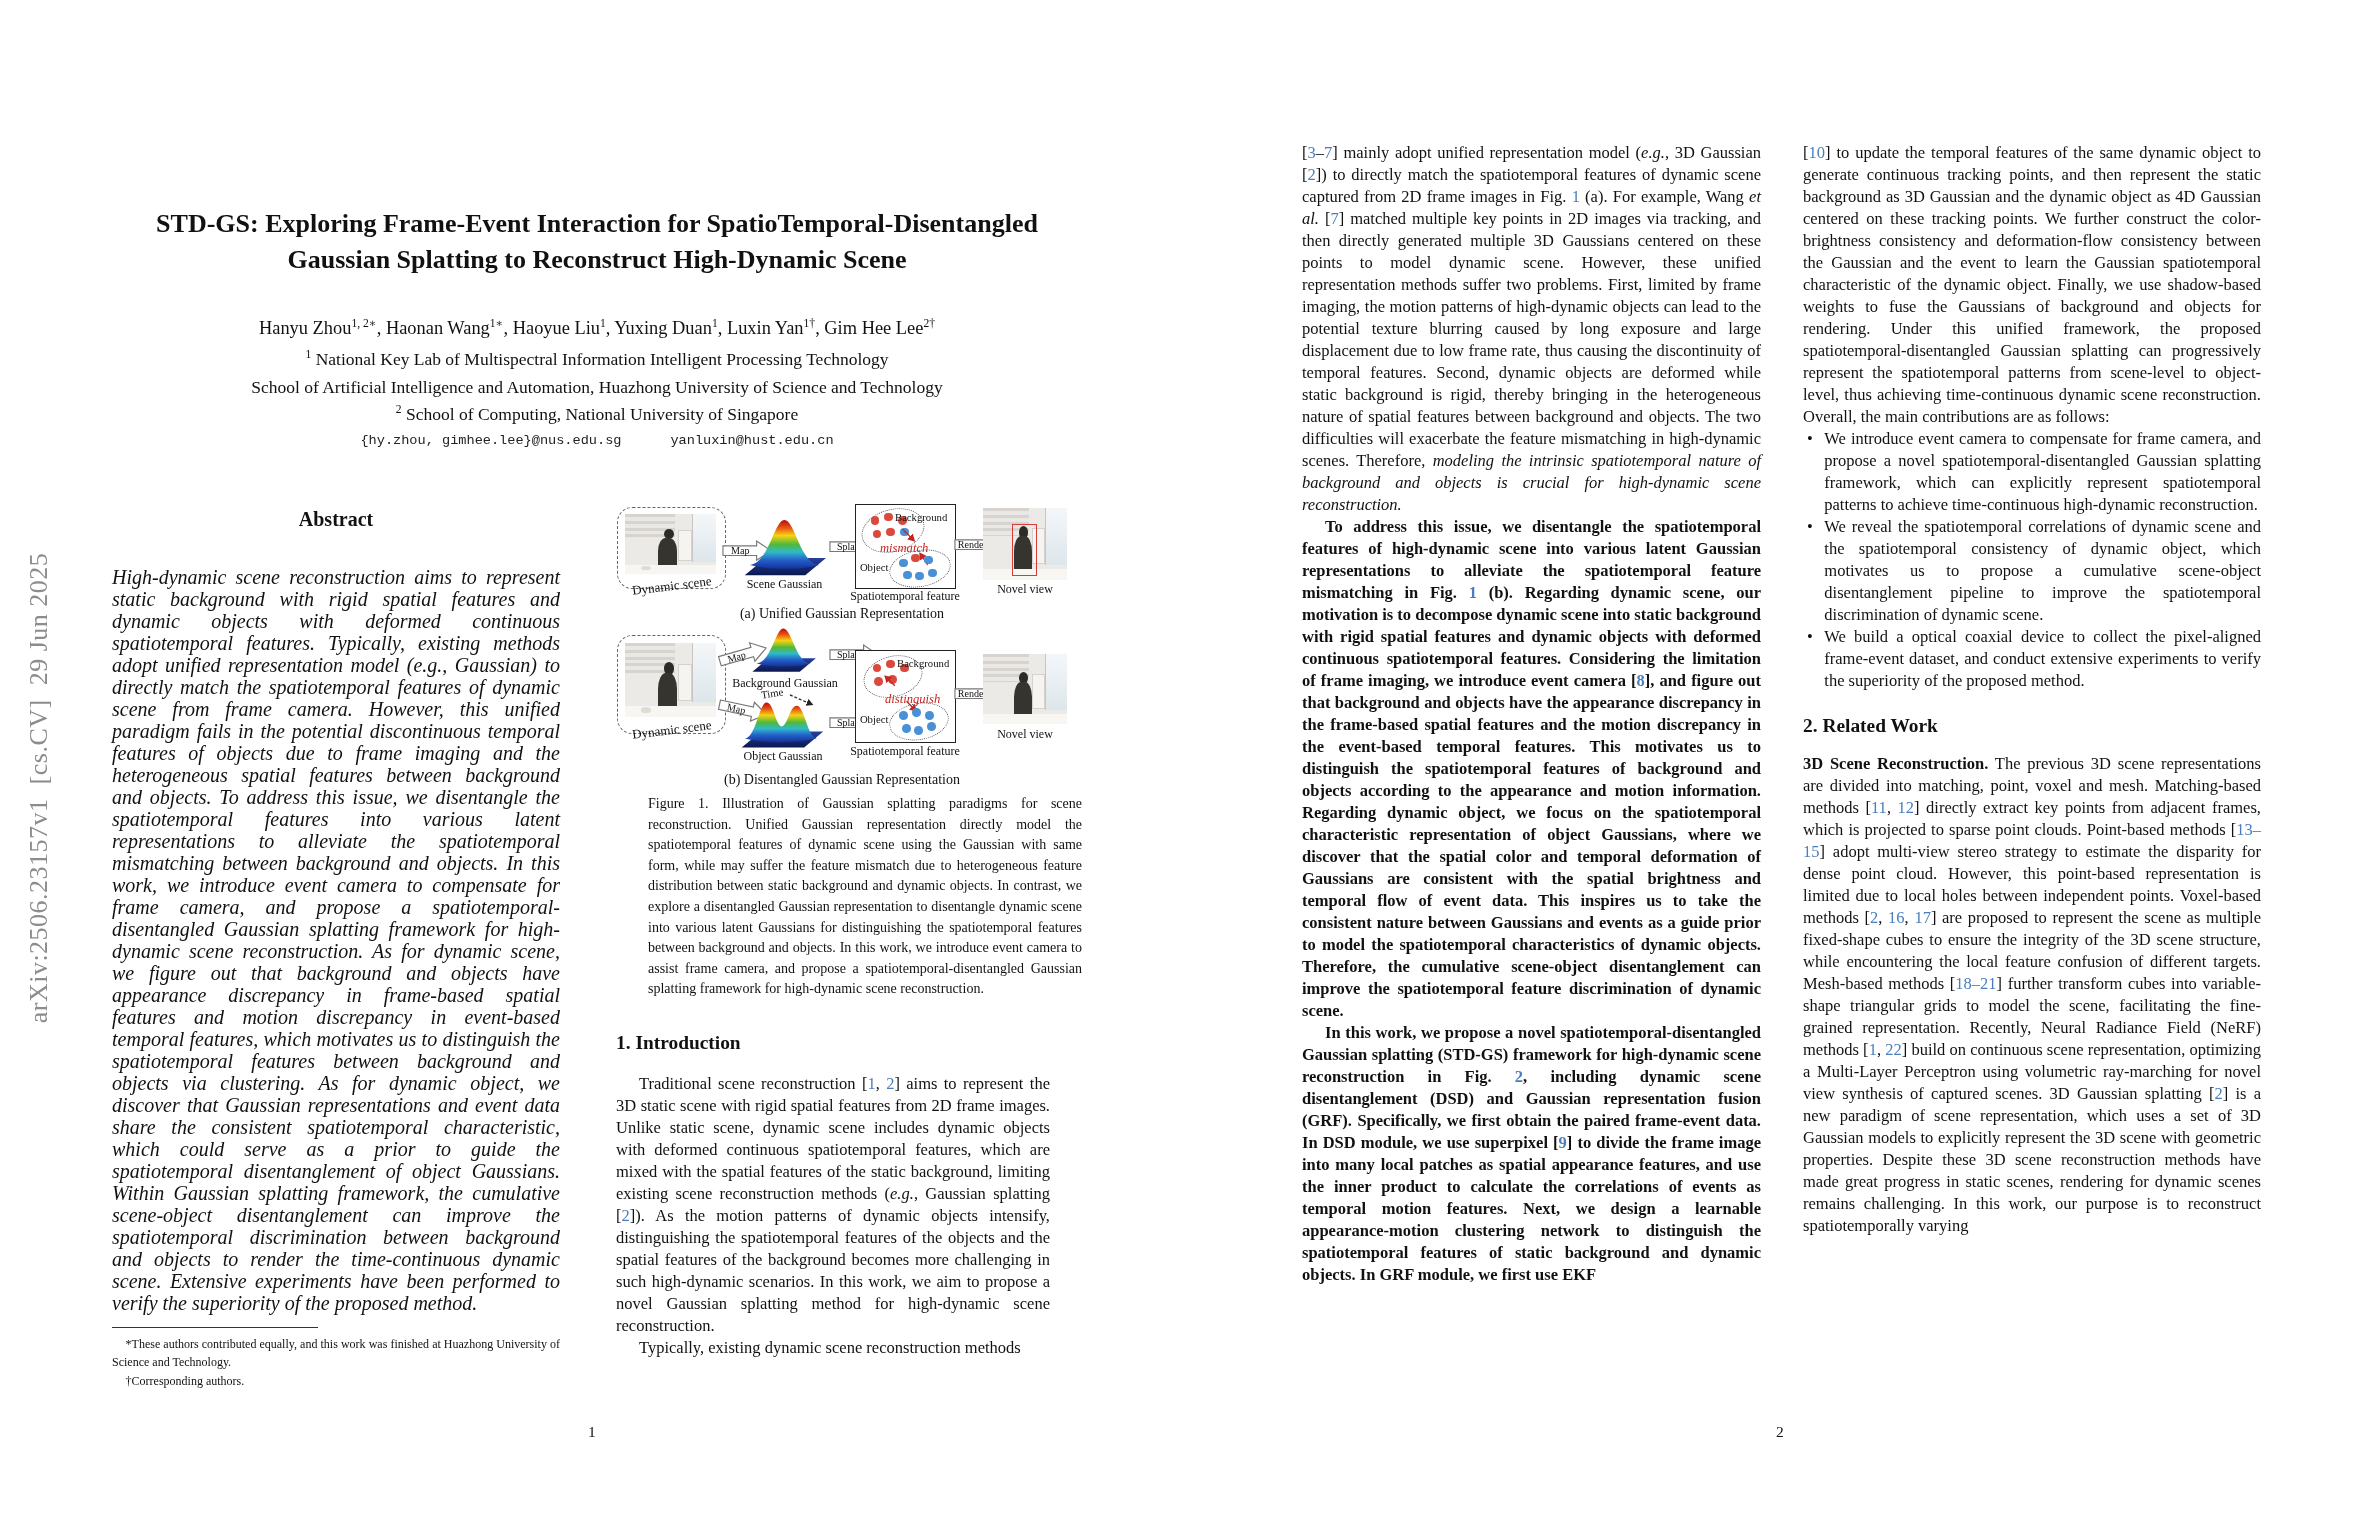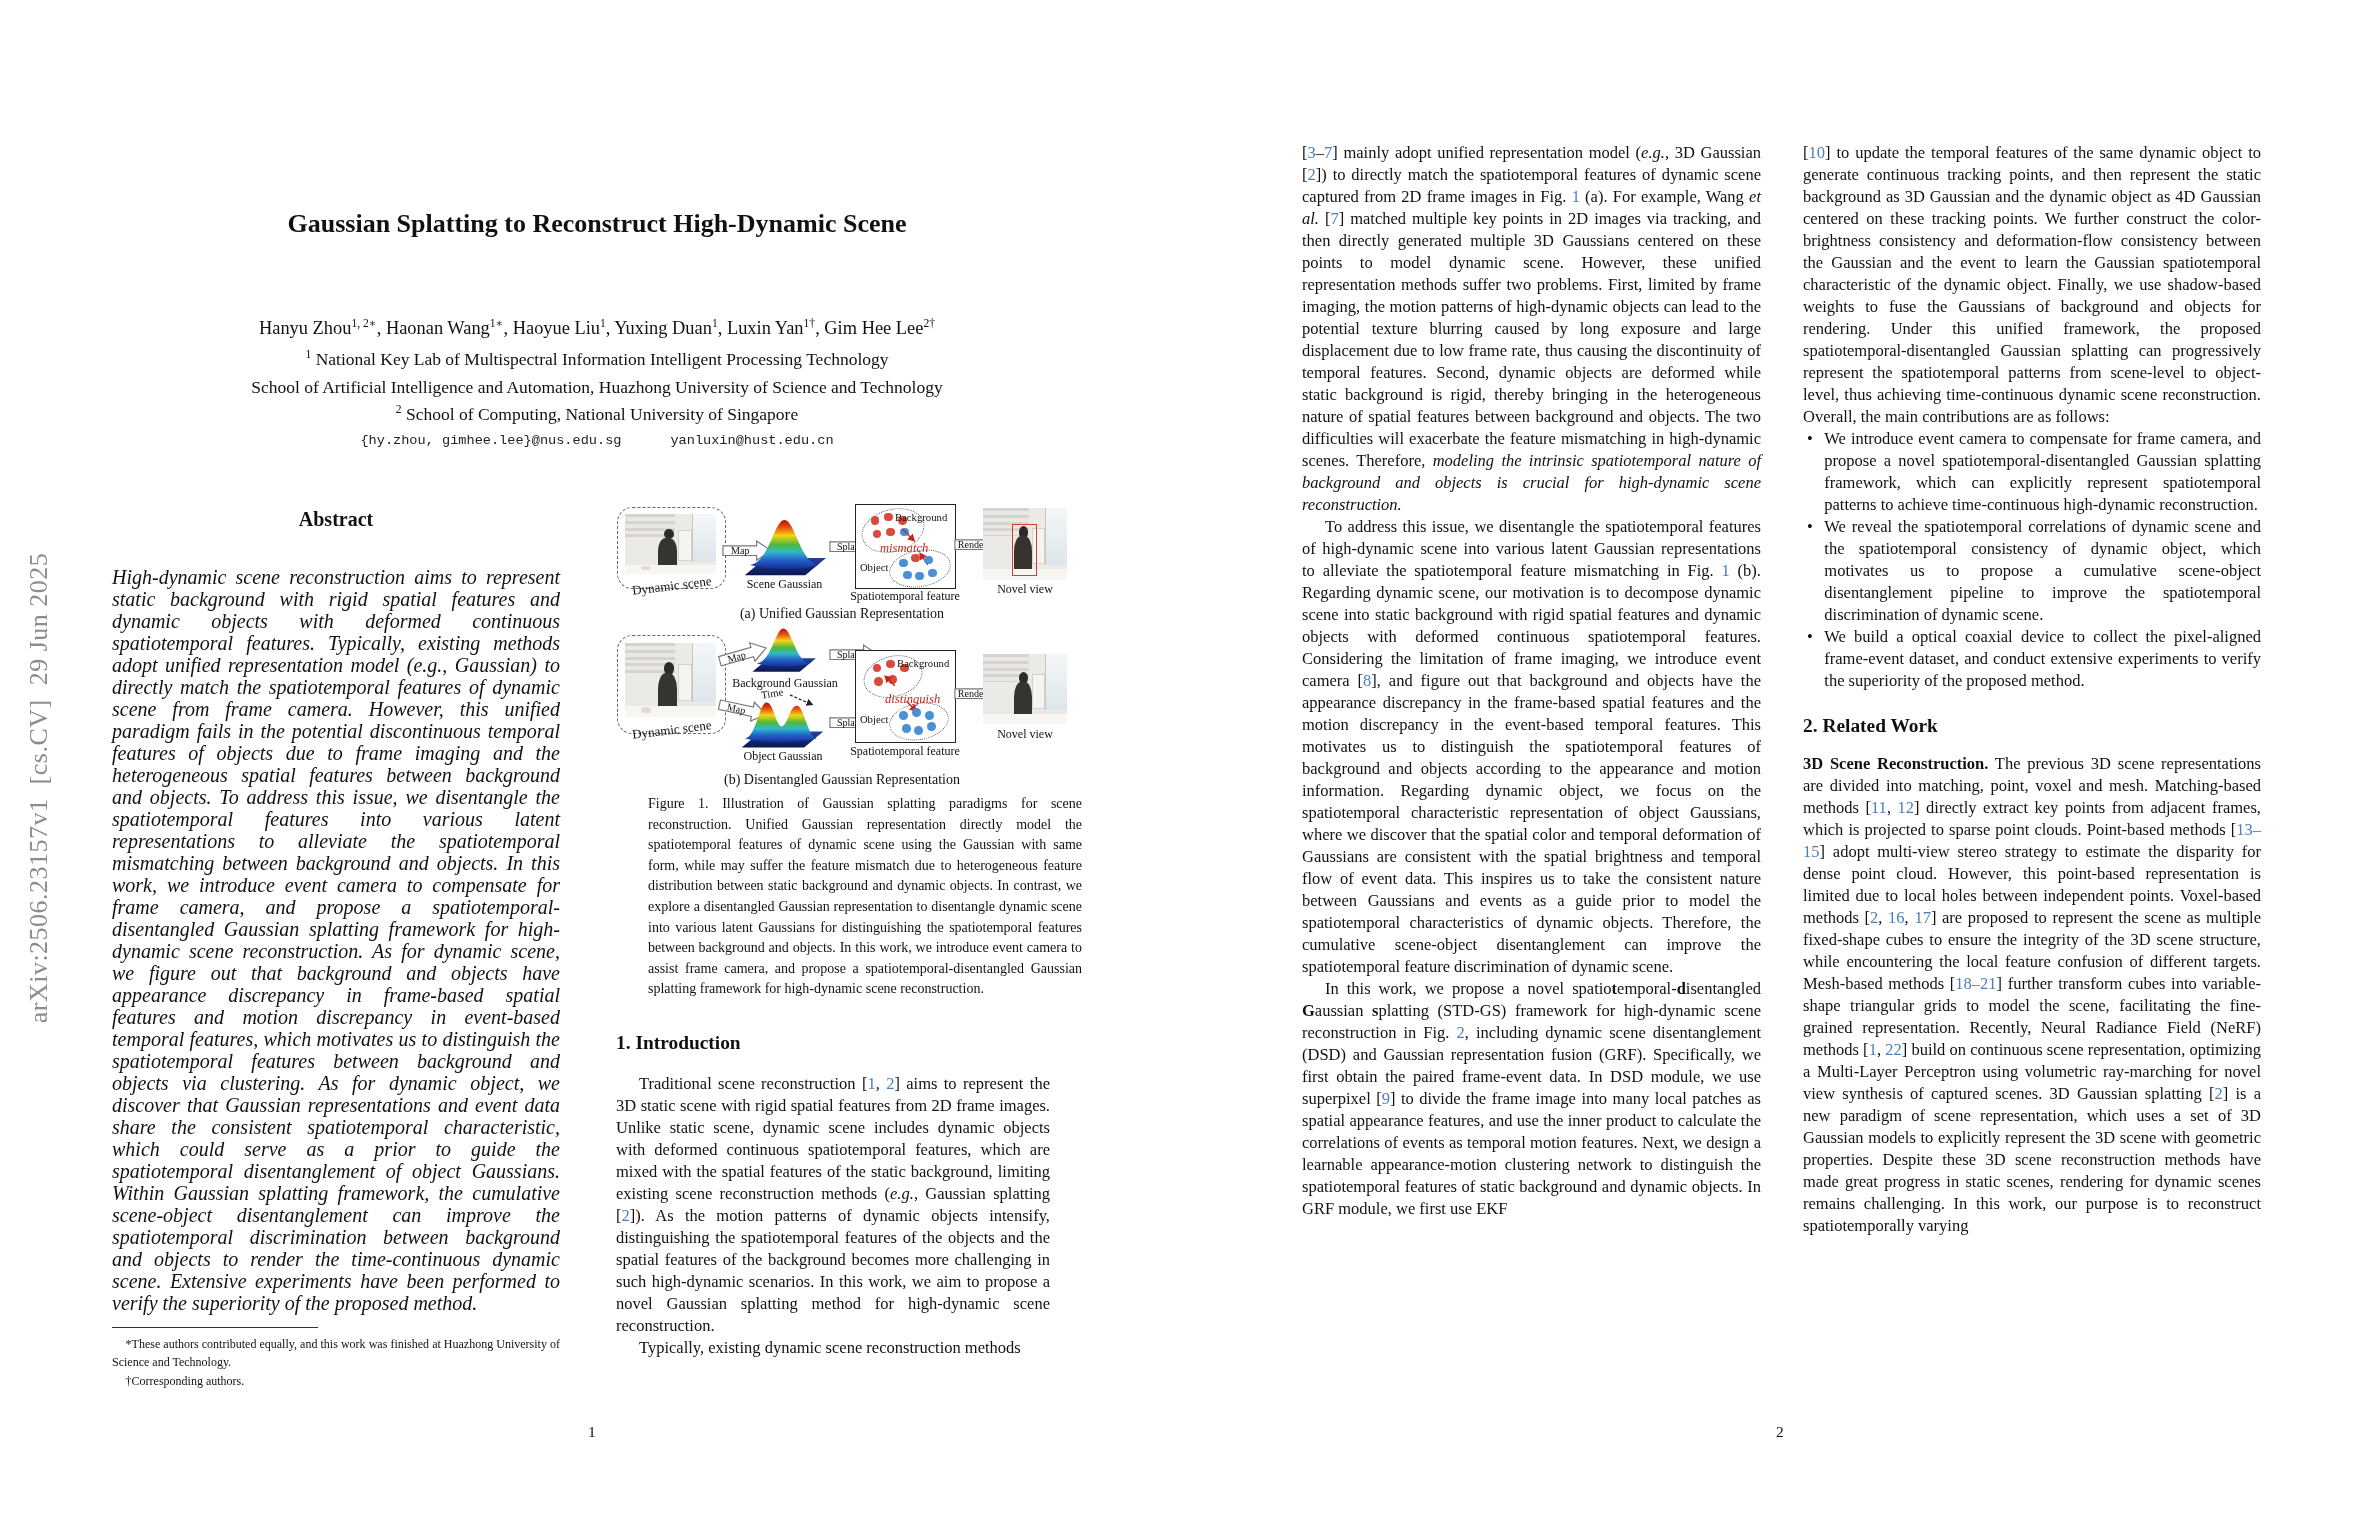--- a/index.html
+++ b/index.html
@@ -63,21 +63,21 @@
   .feat-lab{position:absolute;font-size:10.7px;white-space:nowrap;}
   .feat-accent{position:absolute;font-size:12.6px;font-style:italic;color:var(--red);white-space:nowrap;}
   .feat-svg{position:absolute;left:0;top:0;width:100%;height:100%;}
   .time-label{position:absolute;font-size:10.7px;transform:rotate(-9deg);white-space:nowrap;}
   
   .p2c1{position:absolute;left:1302px;top:142px;width:459px;}
   .p2c2{position:absolute;left:1803px;top:142px;width:458px;}
   .bullet{position:relative;padding-left:21.3px;}
   .bullet .mk{position:absolute;left:3.9px;top:0;}
   .rel-head{margin:23px 0 15.5px 0;}
-  .mt{margin-top:0px;}
+  .mt{margin-top:0px;font-weight:bold;}
 </style>
 </head>
 <body>
 
 <svg width="0" height="0" style="position:absolute" aria-hidden="true">
   <defs>
     <linearGradient id="gjet" x1="0" y1="0" x2="0" y2="1">
       <stop offset="0" stop-color="#b80d0d"></stop>
         <stop offset="0.16" stop-color="#e85410"></stop>
       <stop offset="0.32" stop-color="#f5d312"></stop>
@@ -98,20 +98,21 @@
       </marker>
   </defs>
 </svg>
 
 <div class="sheet">
 
   <div class="arxiv-side">arXiv:2506.23157v1  [cs.CV]  29 Jun 2025</div>
 
   <section>
     <div class="title-blk">
+      <div class="title-line">STD-GS: Exploring Frame-Event Interaction for SpatioTemporal-Disentangled</div>
       <div class="title-line">Gaussian Splatting to Reconstruct High-Dynamic Scene</div>
     </div>
     <div class="authors">Hanyu Zhou<sup>1, 2∗</sup>, Haonan Wang<sup>1∗</sup>, Haoyue Liu<sup>1</sup>, Yuxing Duan<sup>1</sup>, Luxin Yan<sup>1†</sup>, Gim Hee Lee<sup>2†</sup></div>
     <div class="affil" style="top:349px"><sup>1</sup> National Key Lab of Multispectral Information Intelligent Processing Technology</div>
     <div class="affil" style="top:377px">School of Artificial Intelligence and Automation, Huazhong University of Science and Technology</div>
     <div class="affil" style="top:404px"><sup>2</sup> School of Computing, National University of Singapore</div>
     <div class="emails">{hy.zhou, gimhee.lee}@nus.edu.sg      yanluxin@hust.edu.cn</div>
 
     <div class="abs-col">
       <h2 class="abs-head">Abstract</h2>

